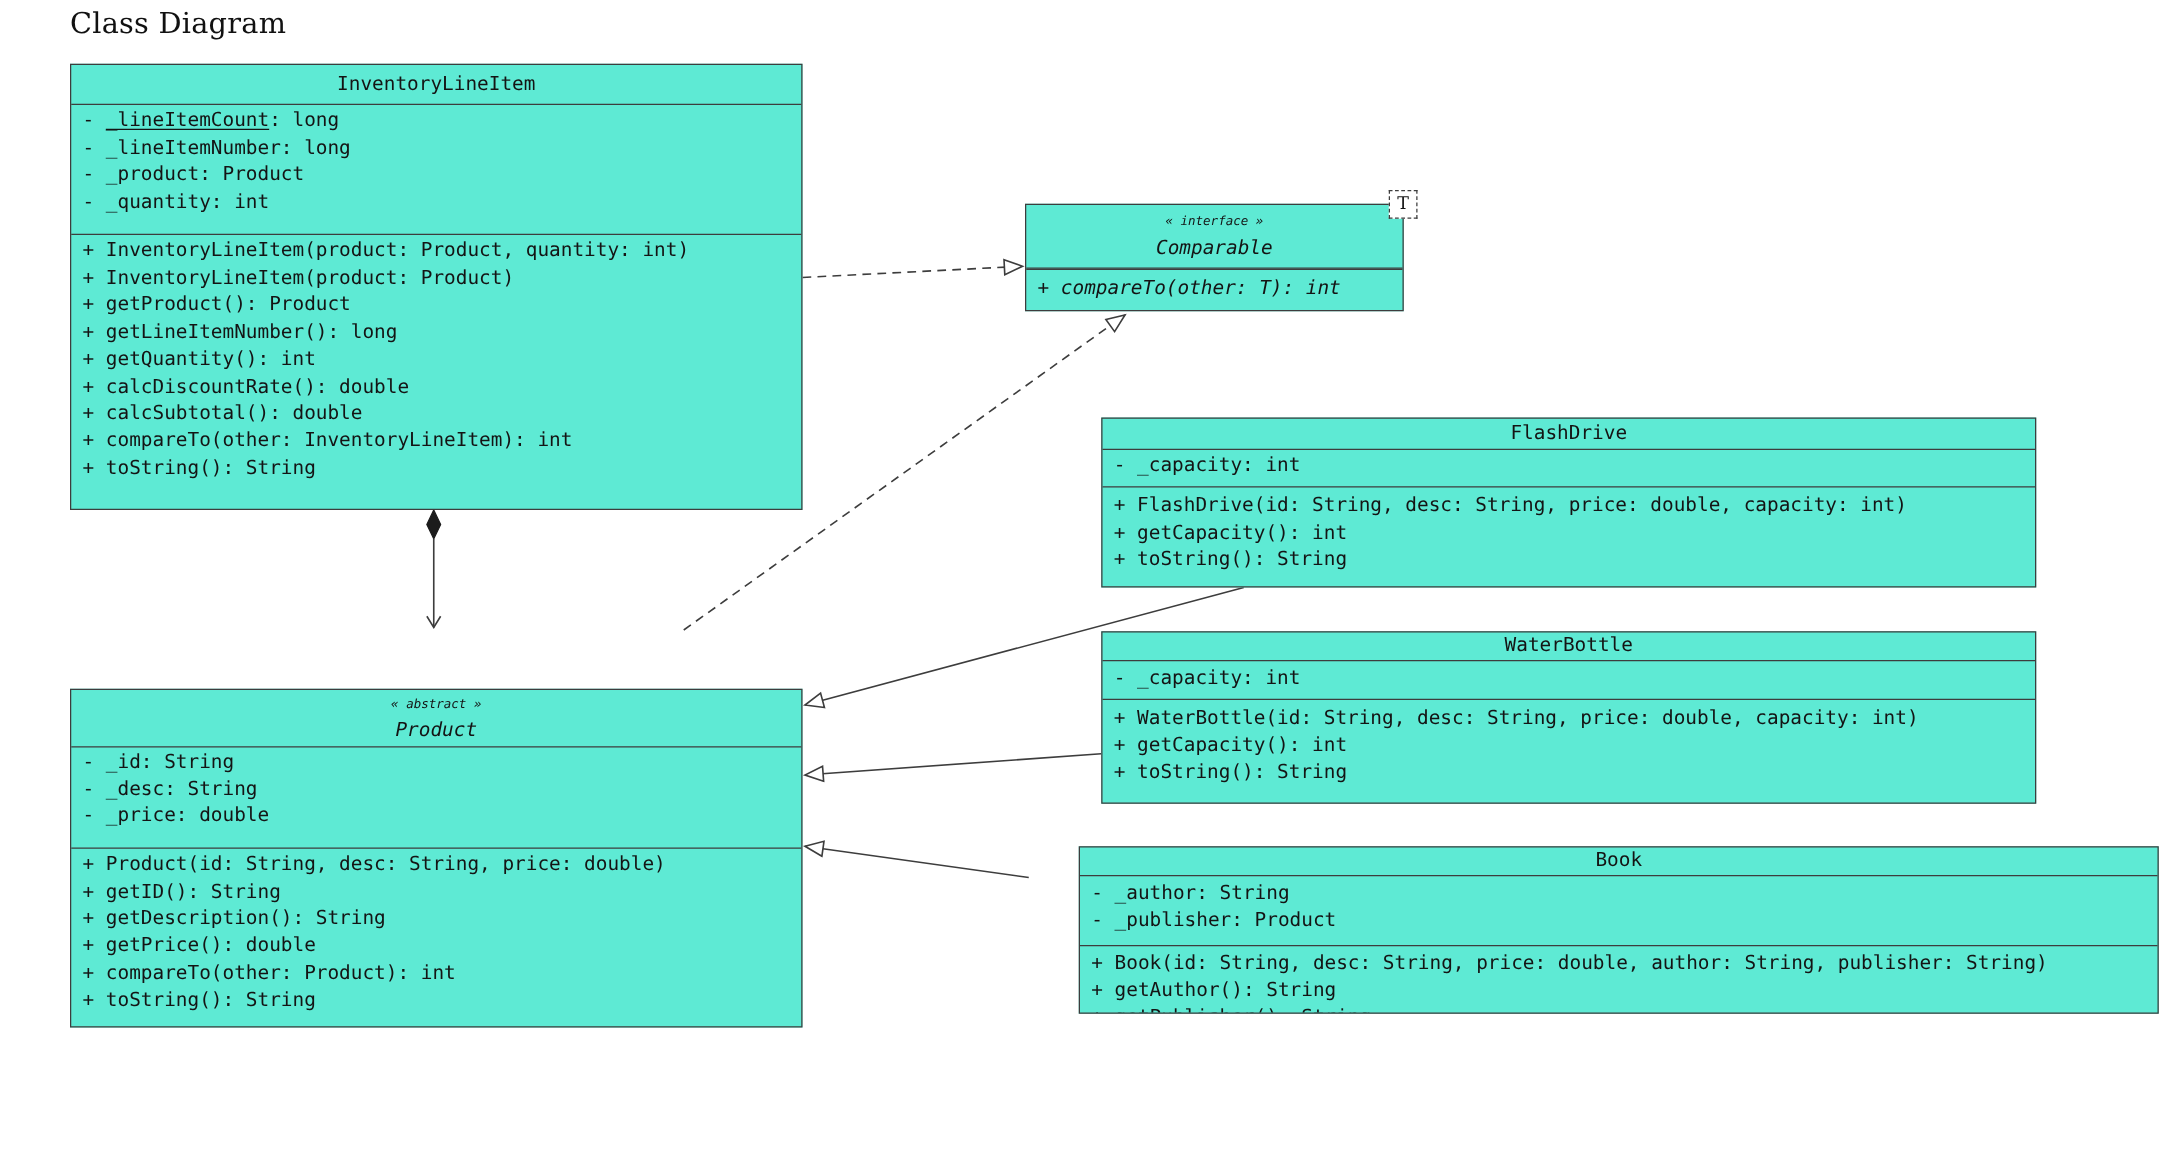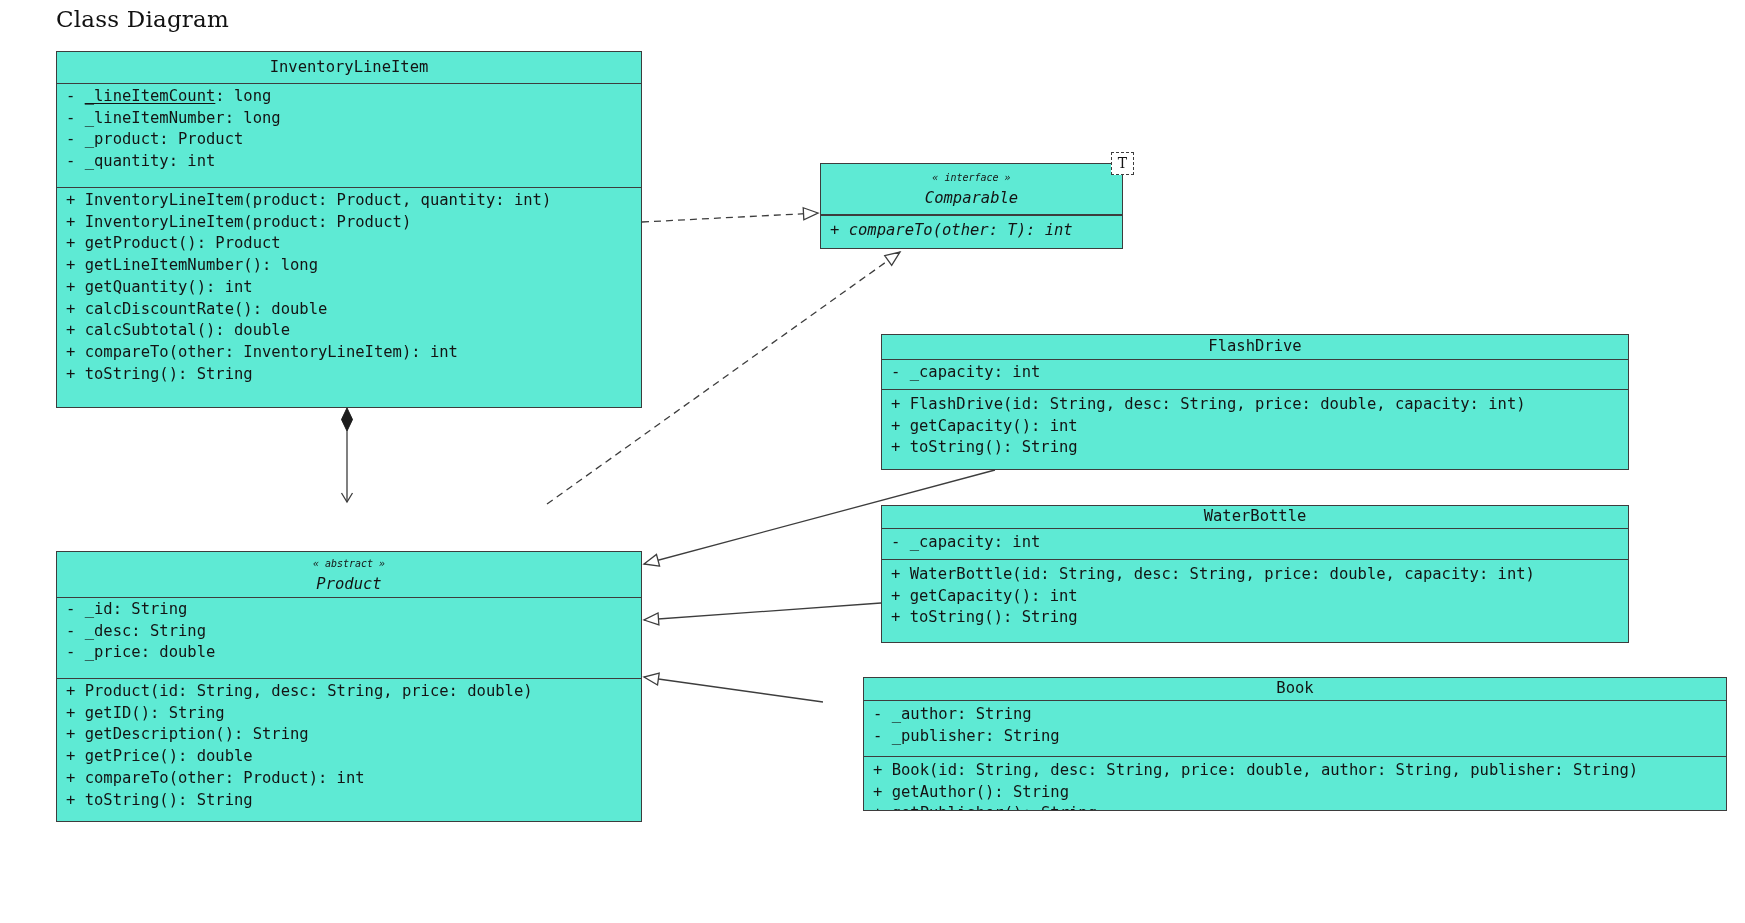--- a/index.html
+++ b/index.html
@@ -186,21 +186,21 @@
       <div class="member">+ WaterBottle(id: String, desc: String, price: double, capacity: int)</div>
       <div class="member">+ getCapacity(): int</div>
       <div class="member">+ toString(): String</div>
     </div>
 </div>
 
 <div class="uml-box" id="box-bok">
   <div class="uml-title">Book</div>
   <div class="compartment mid attrs">
       <div class="member">- _author: String</div>
-      <div class="member">- _publisher: String</div>
+      <div class="member">- _publisher: Product</div>
     </div>
   <div class="compartment last methods">
       <div class="member">+ Book(id: String, desc: String, price: double, author: String, publisher: String)</div>
       <div class="member">+ getAuthor(): String</div>
       <div class="member">+ getPublisher(): String</div>
       <div class="member">+ toString(): String</div>
     </div>
 </div>
 
 </body></html>

